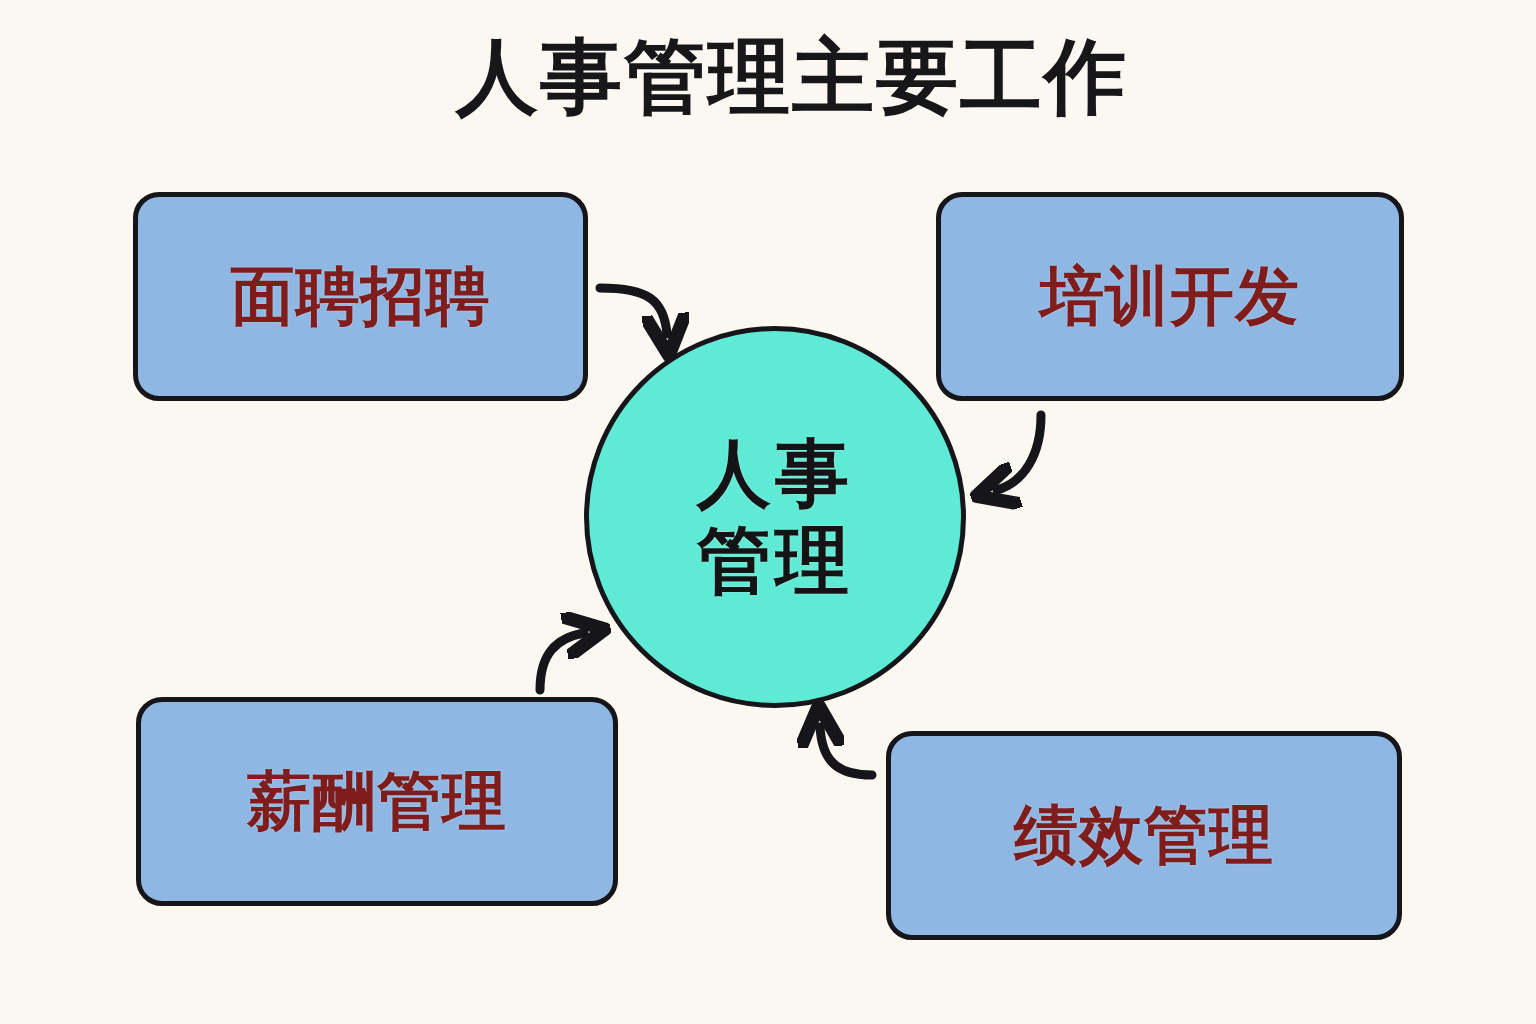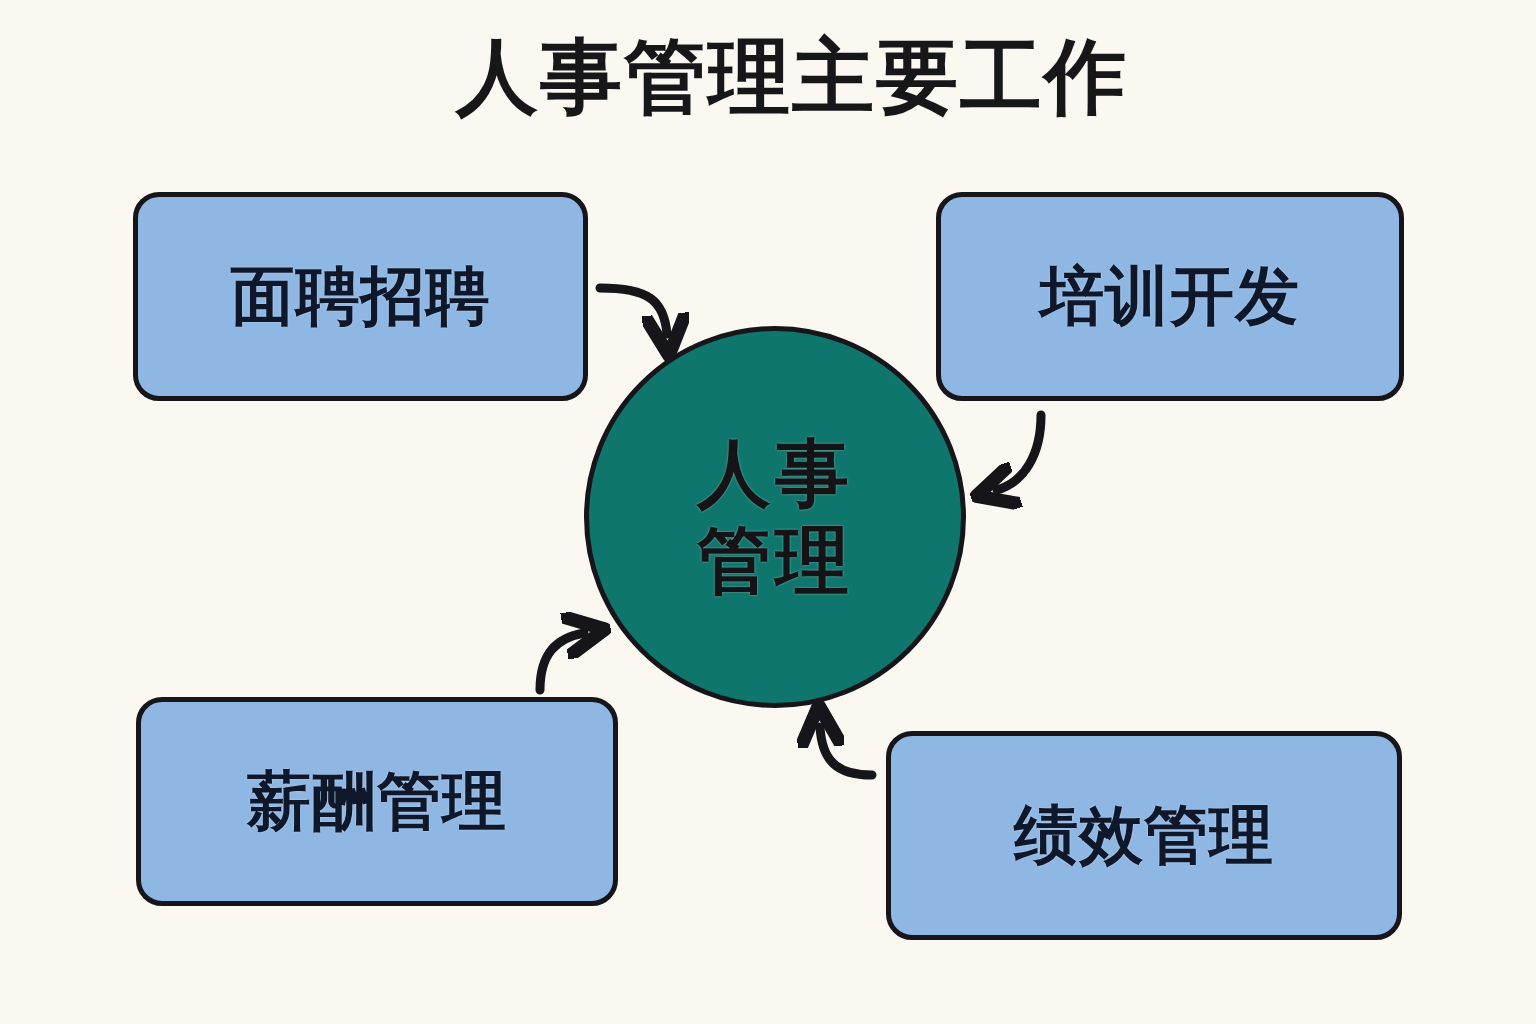--- a/index.html
+++ b/index.html
@@ -54,41 +54,41 @@
     border: 5px solid #16161a;
     border-radius: 26px;
     box-sizing: border-box;
     display: flex;
     align-items: center;
     justify-content: center;
   }
   .node-box .node-label {
     font-size: 64px;
     font-weight: 700;
-    color: #0f172a;
+    color: #7f1d1d;
     letter-spacing: 1px;
     line-height: 1.05;
     white-space: nowrap;
     text-shadow: 0 0 2px rgba(255,255,255,0.45);
   }
 
   #box-recruitment { left: 133px; top: 192px; width: 455px; height: 209px; }
   #box-training    { left: 936px; top: 192px; width: 468px; height: 209px; }
   #box-salary      { left: 136px; top: 697px; width: 482px; height: 209px; border-radius: 26px; }
   #box-performance { left: 886px; top: 731px; width: 516px; height: 209px; }
 
   
   #center-circle {
     position: absolute;
     left: 584px;
     top: 326px;
     width: 382px;
     height: 382px;
     border-radius: 50%;
-    background: #0f766e;
+    background: #5eead4;
     border: 5px solid #16161a;
     box-sizing: border-box;
     display: flex;
     flex-direction: column;
     align-items: center;
     justify-content: center;
     text-align: center;
   }
   #center-circle .center-line {
     font-size: 74px;

